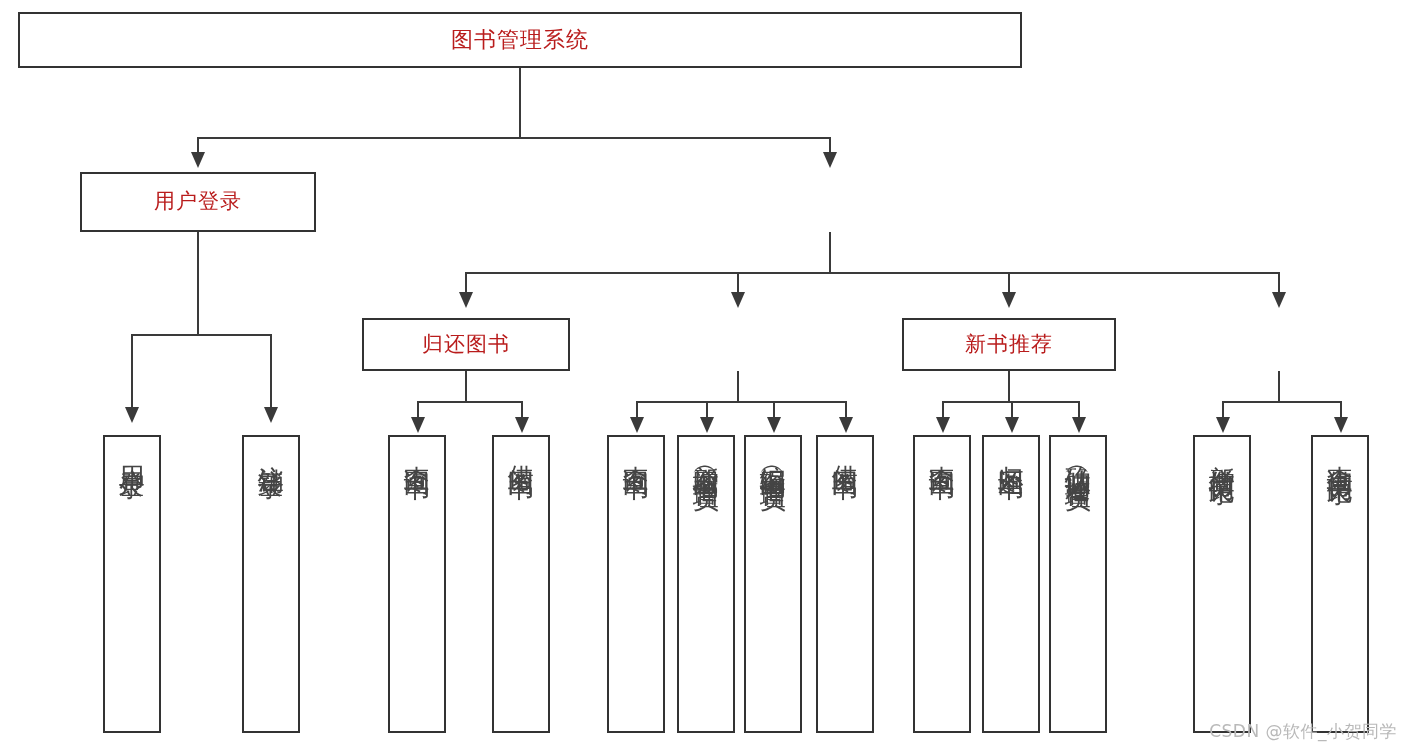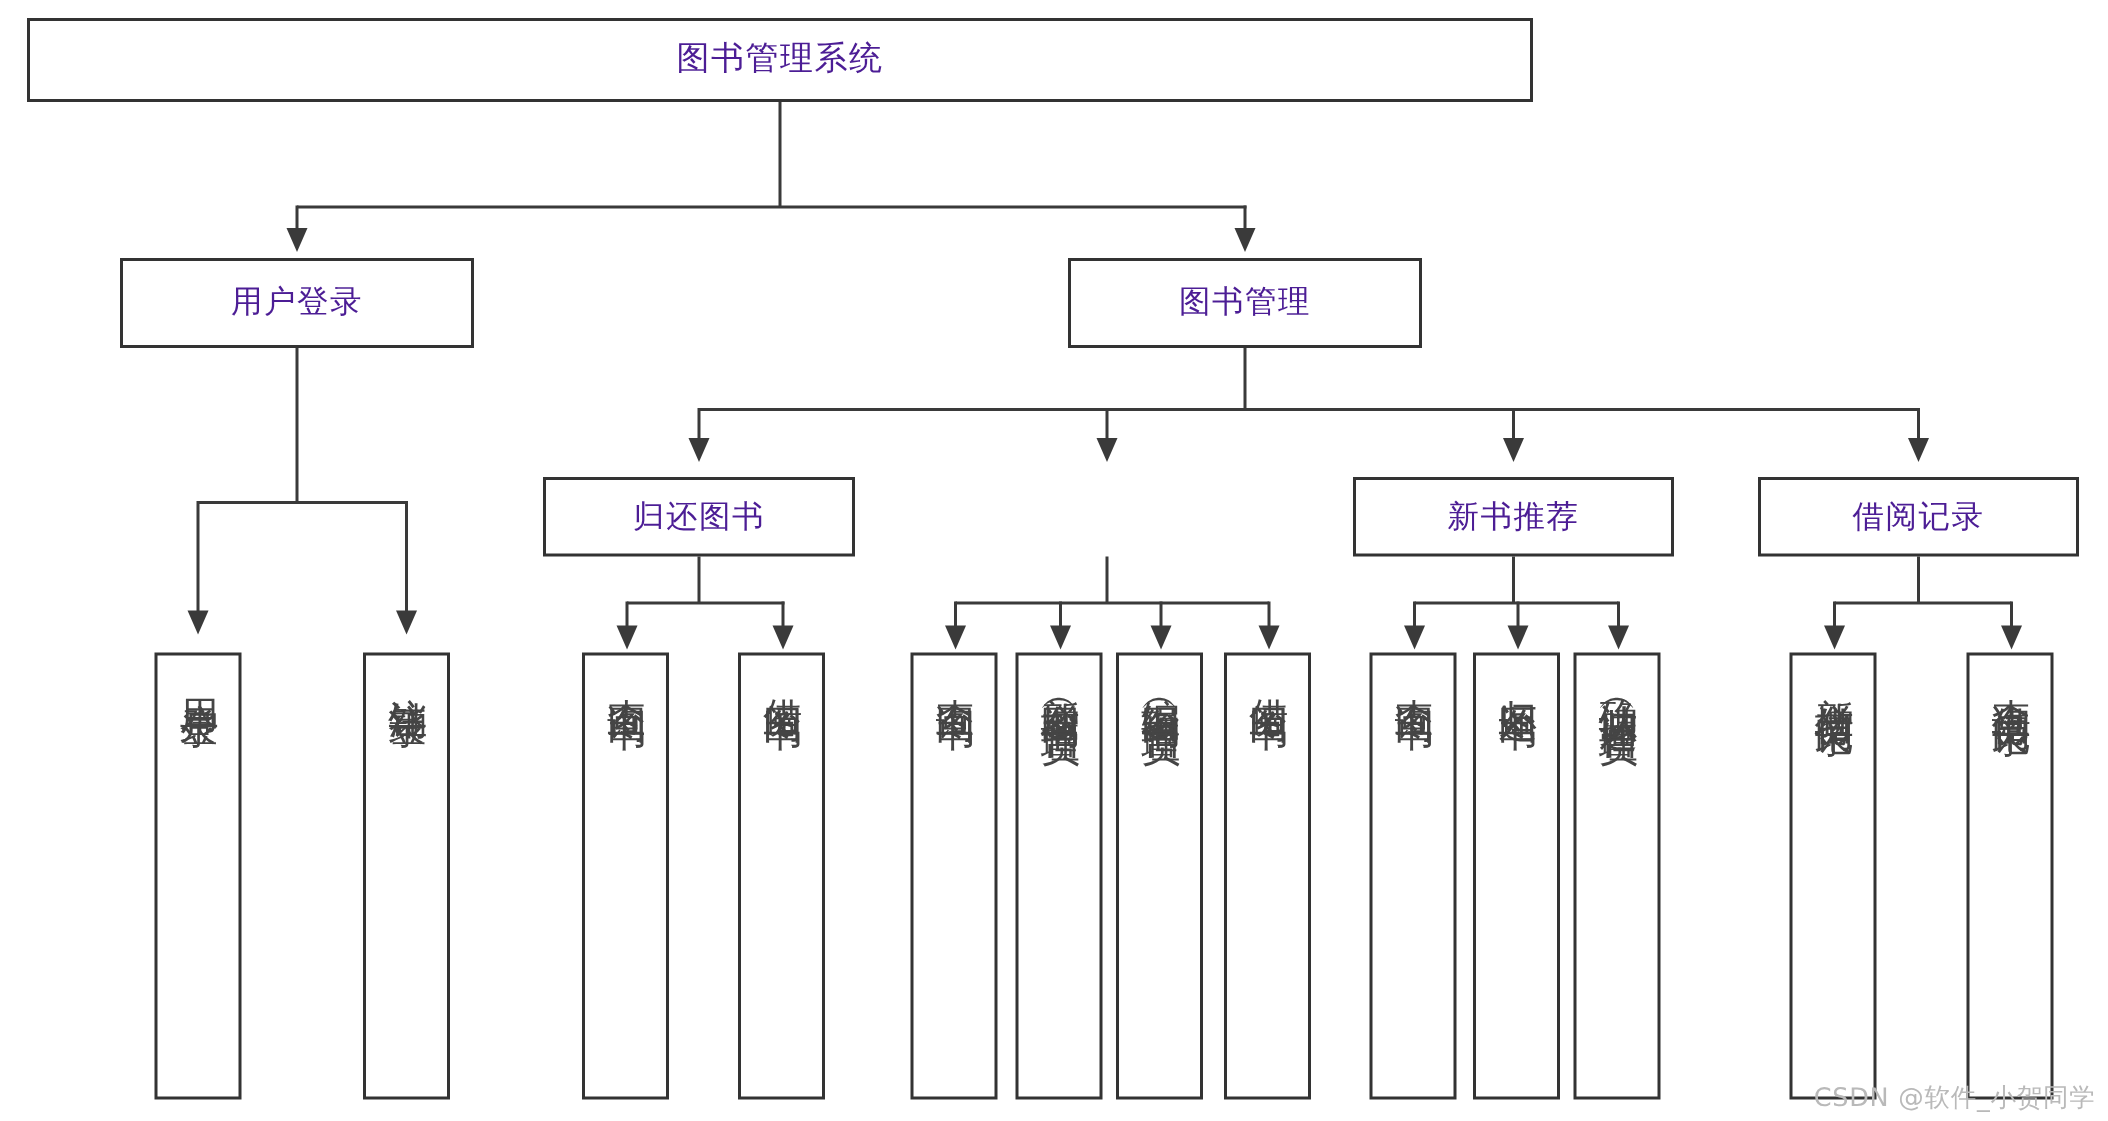--- a/index.html
+++ b/index.html
@@ -16,21 +16,21 @@
     border:2px solid #333333;
     display:flex;
     align-items:center;
     justify-content:center;
     color:#404040;
   }
   .node .label{
     display:block;
     text-align:center;
     line-height:1.12;
-    color:#4c1d95;
+    color:#b91c1c;
   }
 
   
   .node.h .label{
     font-size:21px;
     letter-spacing:1px;
   }
   .node.root .label{font-size:22px;letter-spacing:1px;}
 
   
@@ -88,23 +88,20 @@
   <div class="vline" style="left:197px;top:137px;height:18px;"></div>
   <div class="arrow" style="left:191px;top:152px;"></div>
 
   <div class="vline" style="left:829px;top:137px;height:18px;"></div>
   <div class="arrow" style="left:823px;top:152px;"></div>
 
   <div class="node h" style="left:80px;top:172px;width:236px;height:60px;">
     <span class="label">用户登录</span>
   </div>
 
-  <div class="node h" style="left:712px;top:172px;width:236px;height:60px;">
-    <span class="label">图书管理</span>
-  </div>
 
   <div class="vline" style="left:197px;top:232px;height:103px;"></div>
   <div class="hline" style="left:132px;top:334px;width:139px;"></div>
   <div class="vline" style="left:131px;top:334px;height:75px;"></div>
   <div class="arrow" style="left:125px;top:407px;"></div>
   <div class="vline" style="left:270px;top:334px;height:75px;"></div>
   <div class="arrow" style="left:264px;top:407px;"></div>
 
   <div class="vline" style="left:829px;top:232px;height:41px;"></div>
   <div class="hline" style="left:466px;top:272px;width:813px;"></div>
@@ -119,23 +116,20 @@
   <div class="arrow" style="left:1002px;top:292px;"></div>
 
   <div class="vline" style="left:1278px;top:272px;height:22px;"></div>
   <div class="arrow" style="left:1272px;top:292px;"></div>
 
   <div class="node h" style="left:362px;top:318px;width:208px;height:53px;">
     <span class="label">归还图书</span>
   </div>
   <div class="node h" style="left:902px;top:318px;width:214px;height:53px;">
     <span class="label">新书推荐</span>
-  </div>
-  <div class="node h" style="left:1172px;top:318px;width:214px;height:53px;">
-    <span class="label">借阅记录</span>
   </div>
 
   <div class="vline" style="left:465px;top:371px;height:31px;"></div>
   <div class="hline" style="left:418px;top:401px;width:105px;"></div>
   <div class="vline" style="left:417px;top:401px;height:18px;"></div>
   <div class="arrow" style="left:411px;top:417px;"></div>
   <div class="vline" style="left:521px;top:401px;height:18px;"></div>
   <div class="arrow" style="left:515px;top:417px;"></div>
 
   <div class="vline" style="left:737px;top:371px;height:31px;"></div>

